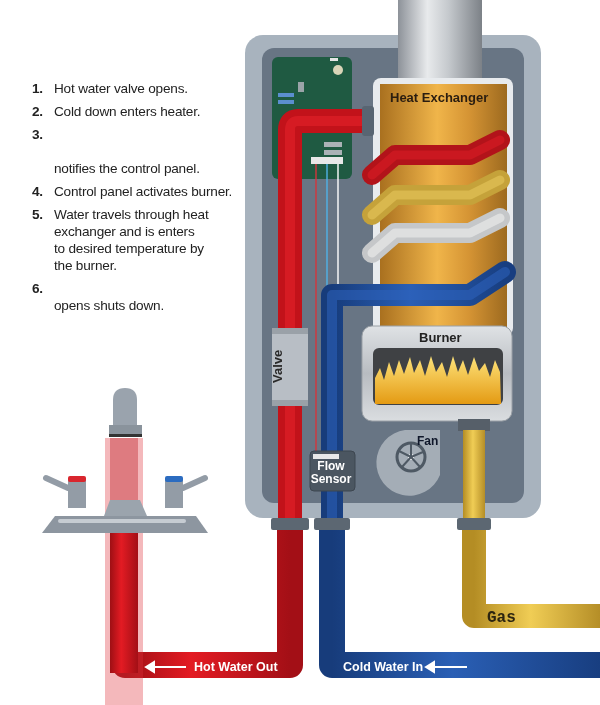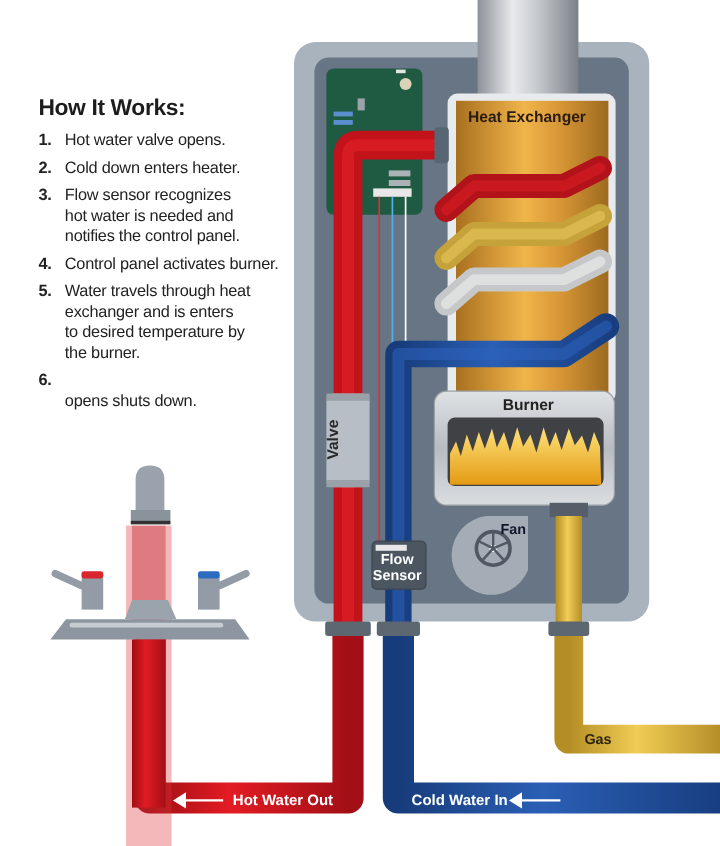--- a/index.html
+++ b/index.html
@@ -9,32 +9,31 @@
   .steps h2{margin:0 0 6px 0;font-size:19px;font-weight:bold;letter-spacing:-0.3px;color:#1c1c1c;}
   .step{display:flex;font-size:13.6px;line-height:17px;margin-bottom:6px;letter-spacing:-0.2px;}
   .step .num{width:22px;font-weight:bold;flex:none;}
   .step .txt{flex:1;}
   .lbl{position:absolute;font-weight:bold;font-family:"Liberation Sans",sans-serif;}
 </style>
 </head>
 <body>
 
 <div class="steps">
-  <h2>How It Works:</h2>
   <div class="step">
       <span class="num">1.</span>
       <span class="txt">Hot water valve opens.</span>
     </div>
   <div class="step">
       <span class="num">2.</span>
       <span class="txt">Cold down enters heater.</span>
     </div>
   <div class="step">
       <span class="num">3.</span>
-      <span class="txt"><span>Flow sensor recognizes</span><br><span>hot water is needed and</span><br><span>notifies the control panel.</span></span>
+      <span class="txt"><br><br><span>notifies the control panel.</span></span>
     </div>
   <div class="step">
       <span class="num">4.</span>
       <span class="txt">Control panel activates burner.</span>
     </div>
   <div class="step">
       <span class="num">5.</span>
       <span class="txt"><span>Water travels through heat</span><br><span>exchanger and is enters</span><br><span>to desired temperature by</span><br><span>the burner.</span></span>
     </div>
   <div class="step">
@@ -211,15 +210,15 @@
 </svg>
 
 <div class="lbl" style="left:390px;top:90px;font-size:13px;color:#2a1d10;">Heat Exchanger</div>
 <div class="lbl" style="left:419px;top:330px;font-size:13px;color:#222;">Burner</div>
 <div class="lbl" style="left:270px;top:358px;font-size:13px;color:#2a2a2a;transform:rotate(-90deg);transform-origin:left top;width:40px;height:16px;margin-top:25px;">Valve</div>
 <div class="lbl" style="left:310px;top:460px;width:42px;text-align:center;font-size:12px;line-height:13px;color:#ffffff;">
   <span>Flow</span><br>
   <span>Sensor</span>
 </div>
 <div class="lbl" style="left:417px;top:434px;font-size:12px;color:#0f172a;">Fan</div>
-<div class="lbl" style="left:487px;top:609px;font-size:12px;color:#2b2410;">Gas</div>
+<div class="lbl" style="left:487px;top:609px;font-size:16px;color:#2b2410;font-family:Liberation Mono, monospace;">Gas</div>
 <div class="lbl" style="left:194px;top:660px;font-size:12.5px;color:#ffffff;text-align:center;">Hot Water Out</div>
 <div class="lbl" style="left:343px;top:660px;font-size:12.5px;color:#ffffff;">Cold Water In</div>
 
 </body></html>

